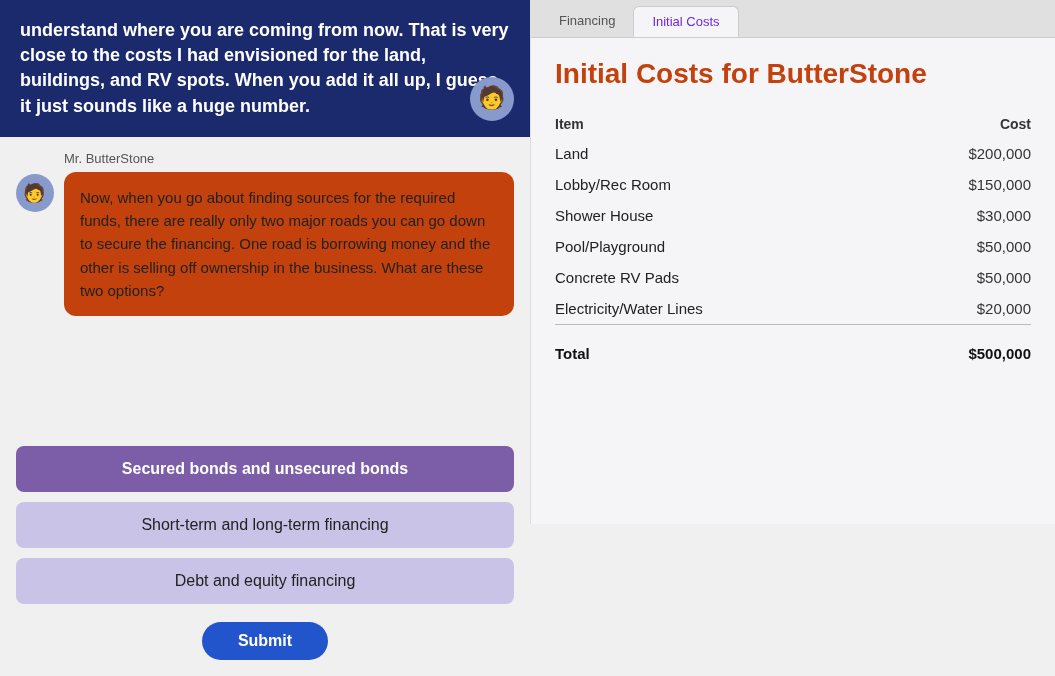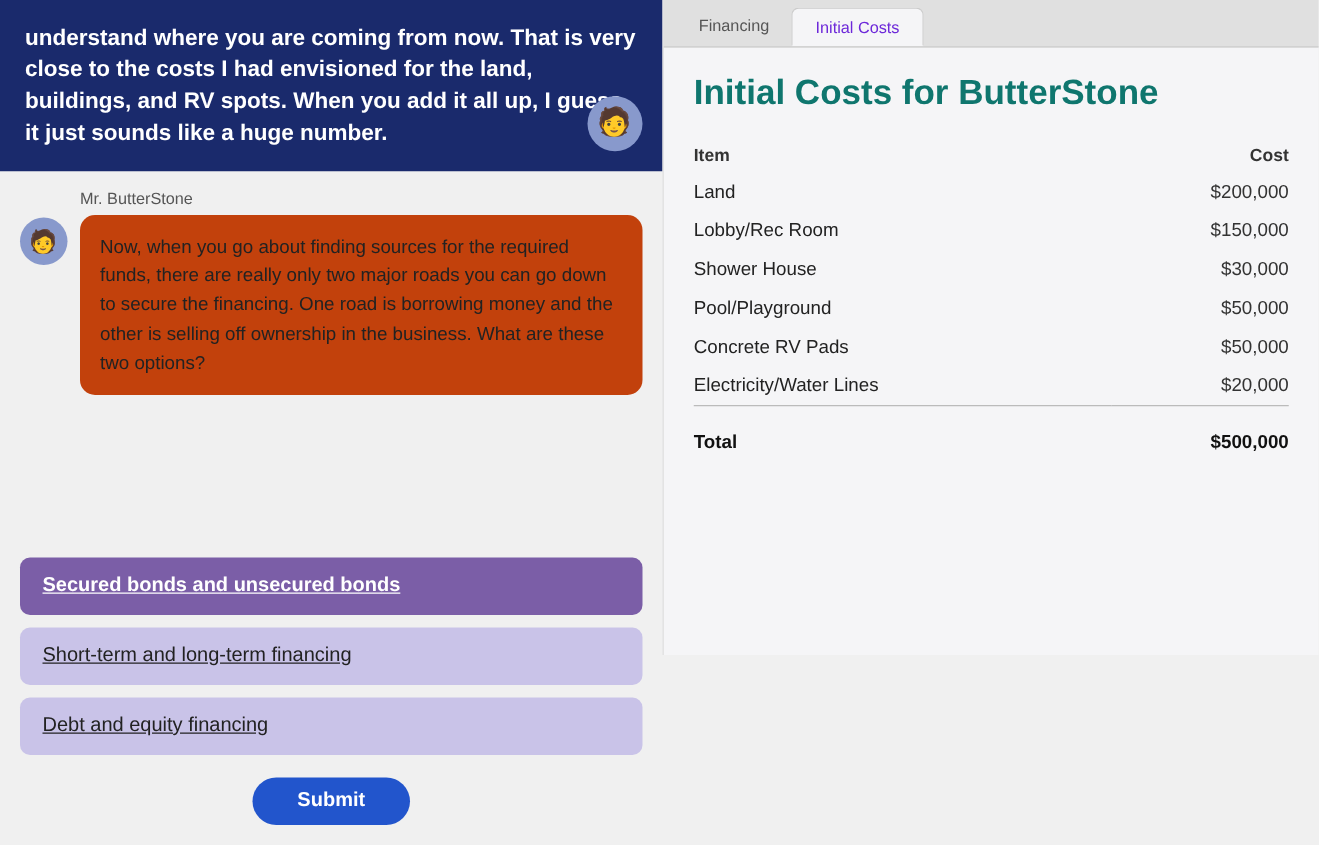--- a/index.html
+++ b/index.html
@@ -91,27 +91,26 @@
       padding: 0 16px 10px 16px;
       display: flex;
       flex-direction: column;
       gap: 10px;
     }
 
     .answer-option {
       background: #c9c3e8;
       border: none;
       border-radius: 8px;
-      padding: 14px 18px;
+      padding: 14px 34px;
       font-size: 16px;
       color: #222;
-      text-align: left;
+      text-align: center;
       cursor: pointer;
       width: 100%;
-      text-decoration: underline;
     }
 
     .answer-option.selected {
       background: #7b5ea7;
       color: white;
       font-weight: 600;
     }
 
     .submit-area {
       padding: 8px 16px 16px;
@@ -172,21 +171,21 @@
     }
 
     .content-area {
       padding: 20px 24px;
       flex: 1;
     }
 
     .page-title {
       font-size: 28px;
       font-weight: 700;
-      color: #0f766e;
+      color: #c2410c;
       margin-bottom: 20px;
     }
 
     .cost-table {
       width: 100%;
       border-collapse: collapse;
     }
 
     .cost-table thead tr th {
       font-size: 14px;

